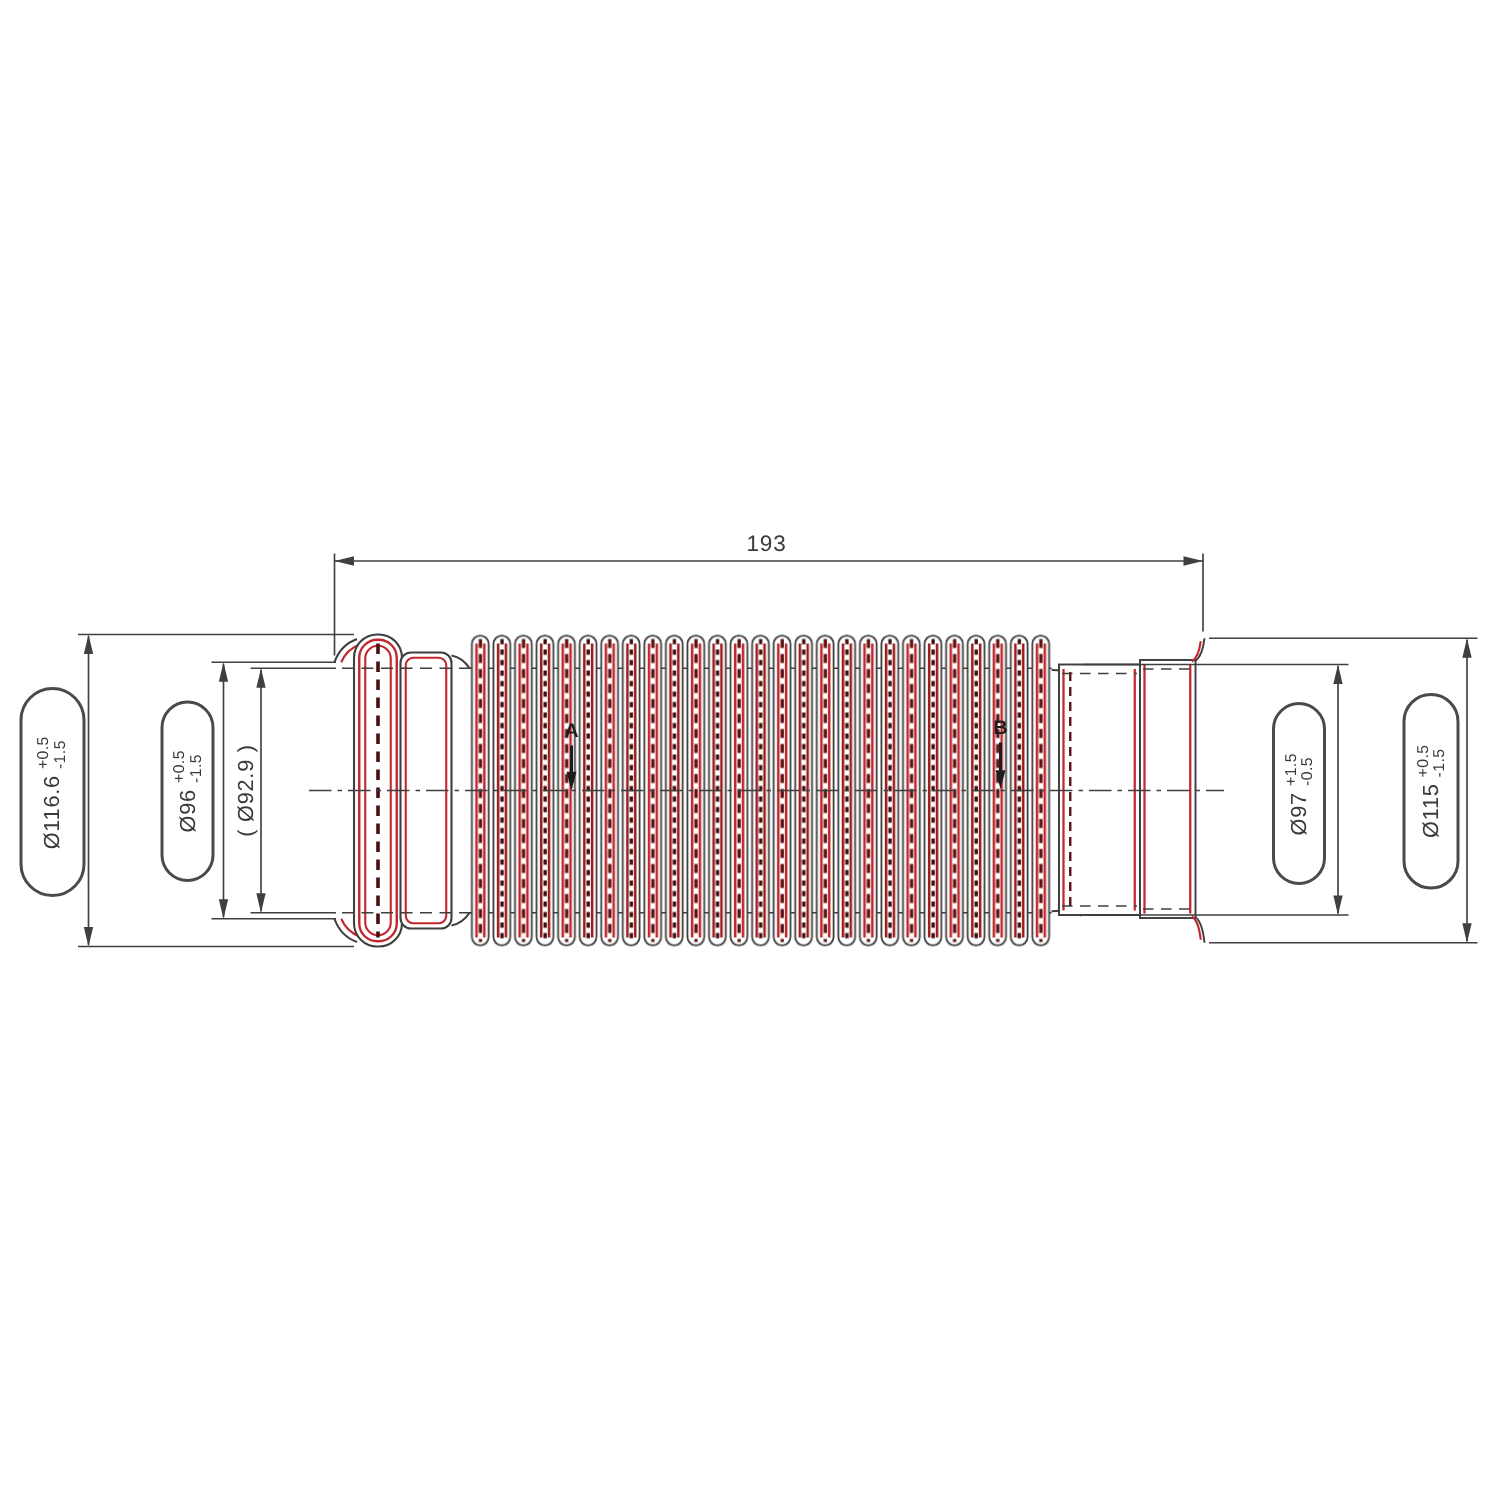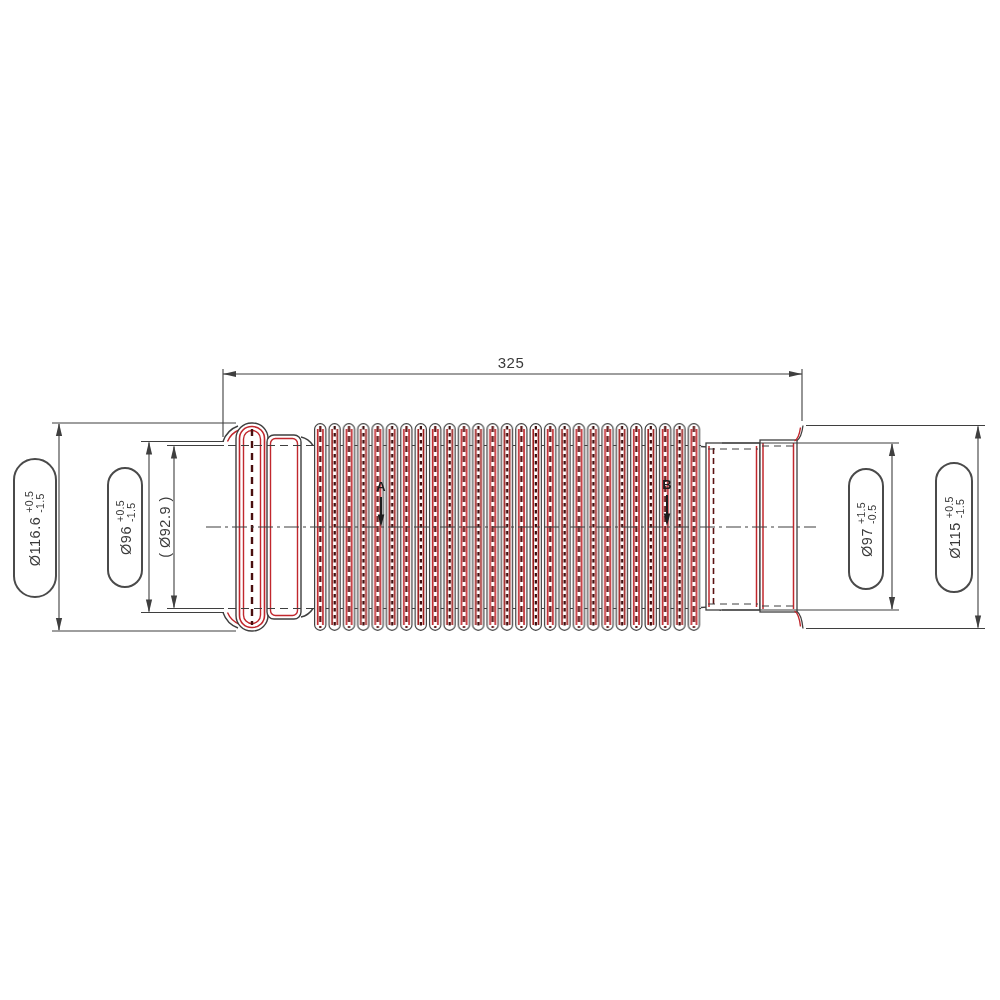--- a/index.html
+++ b/index.html
@@ -179,21 +179,21 @@
     </g>
 
     <g stroke="#1d1d1d" stroke-width="2" fill="#1d1d1d">
       <line x1="381" y1="497" x2="381" y2="517"></line>
       <polygon points="381,527 377.7,514.5 384.3,514.5" stroke="none"></polygon>
       <line x1="667" y1="495" x2="667" y2="516"></line>
       <polygon points="667,526 663.7,513.5 670.3,513.5" stroke="none"></polygon>
     </g>
   </svg>
 
-  <div class="dimtext" style="left:480px; top:354px; width:62px;">325</div>
+  <div class="dimtext" style="left:480px; top:354px; width:62px;">193</div>
 
   <div class="capsule" style="left:13px; top:458px; width:44px; height:140px;">
     <div class="cap-inner">
       <span class="cap-main">Ø116.6</span>
       <span class="tolstack">
         <span>+0.5</span>
         <span>-1.5</span>
       </span>
     </div>
   </div>

